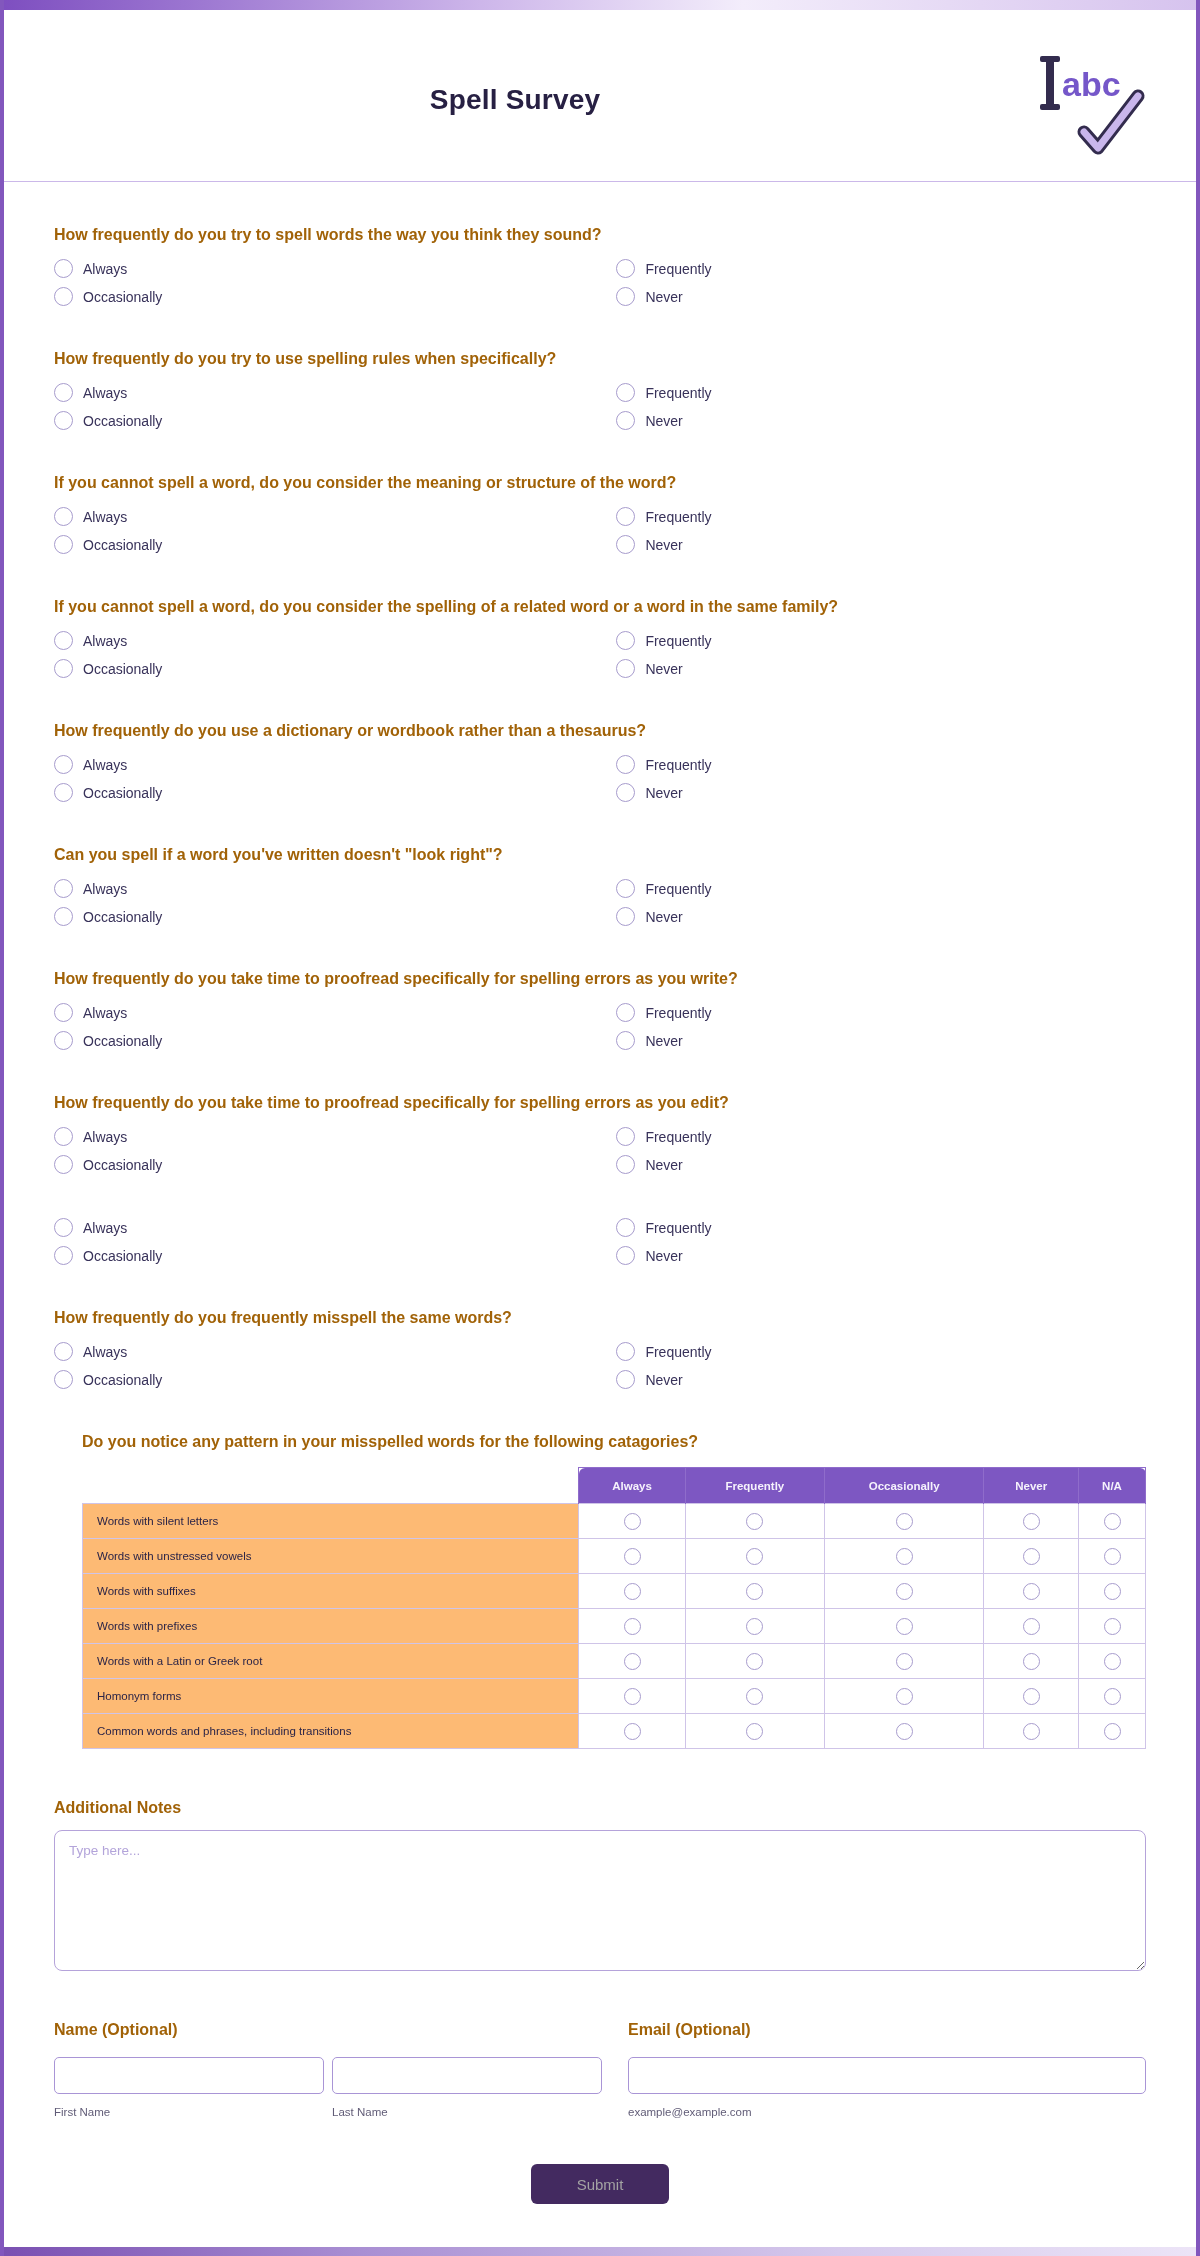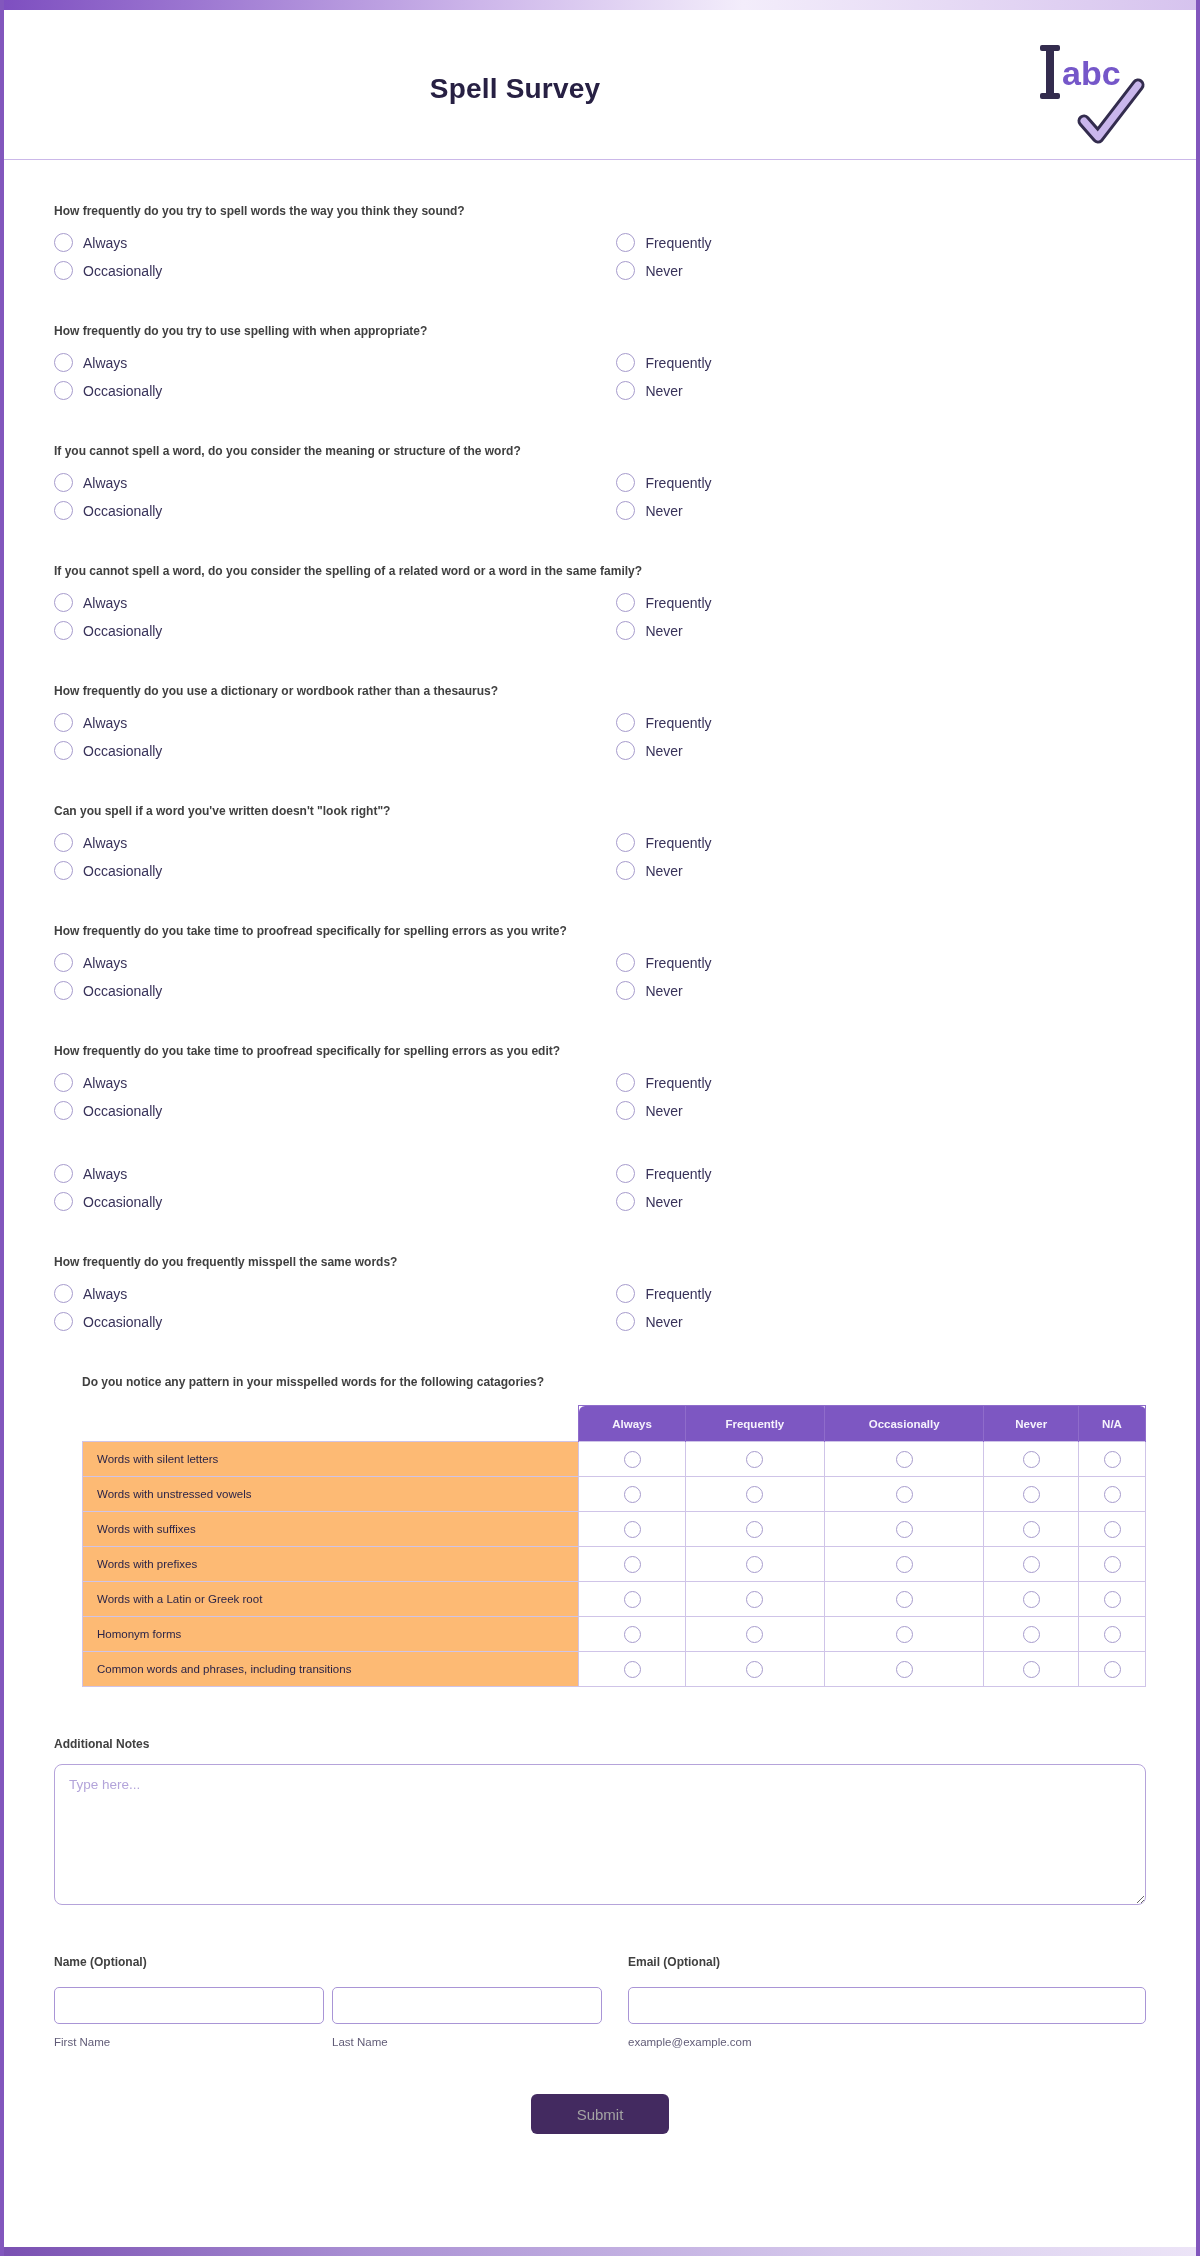--- a/index.html
+++ b/index.html
@@ -14,31 +14,31 @@
   .top-bar {
     height:10px; width:100%;
     background:linear-gradient(90deg,#7e4fc0 0%,#9a74d0 15%,#cdb6ea 40%,#f3edfb 62%,#e4d7f4 82%,#d6c3ee 100%);
   }
   .bottom-bar {
     height:9px; width:100%; margin-top:auto;
     background:linear-gradient(90deg,#7a50b2 0%,#a98fd3 30%,#d6c9ec 70%,#ece4f7 100%);
   }
 
   header.survey-header {
-    height:150px; display:flex; align-items:center;
+    height:172px; display:flex; align-items:center;
     border-bottom:1px solid #cbb8e9; padding:8px 30px 0 0;
   }
   .title-wrap { flex:1; text-align:center; }
   h1.page-title { font-size:28px; font-weight:bold; color:#272043; letter-spacing:0.2px; }
   .logo { width:140px; height:118px; flex:0 0 auto; margin-top:6px; }
 
   main { padding:0 50px; }
 
   .question { margin-top:44px; }
-  .q-title { font-size:12px; font-weight:bold; color:#404040; }
+  .q-title { font-size:16px; font-weight:bold; color:#a16207; }
   .opts {
     margin-top:15px; display:grid; grid-template-columns:51.5% 1fr;
     row-gap:9px; column-gap:0;
   }
   .opt { display:flex; align-items:center; height:19px; cursor:pointer; }
   .radio {
     width:19px; height:19px; border-radius:50%; border:1.6px solid #a79ccd;
     background:#fff; flex:0 0 auto;
   }
   .opt-label { margin-left:10px; font-size:14px; color:#38325a; }
@@ -144,21 +144,21 @@
               <span class="opt-label">Occasionally</span>
             </div>
             <div class="opt">
               <span class="radio"></span>
               <span class="opt-label">Never</span>
             </div>
           </div>
   </div>
 
   <div class="question">
-    <div class="q-title">How frequently do you try to use spelling with when appropriate?</div>
+    <div class="q-title">How frequently do you try to use spelling rules when specifically?</div>
     <div class="opts">
             <div class="opt">
               <span class="radio"></span>
               <span class="opt-label">Always</span>
             </div>
             <div class="opt">
               <span class="radio"></span>
               <span class="opt-label">Frequently</span>
             </div>
             <div class="opt">

